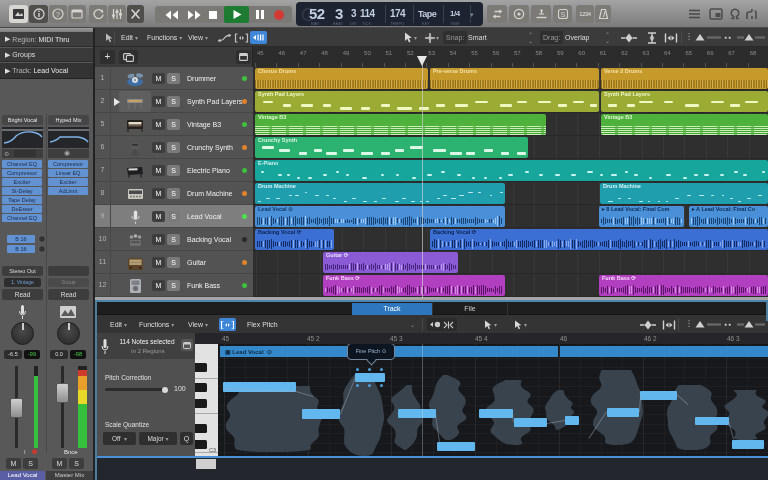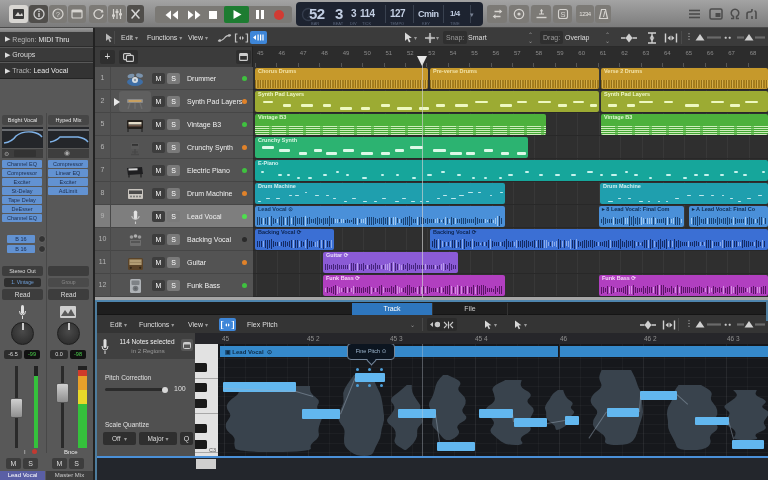--- a/index.html
+++ b/index.html
@@ -144,24 +144,24 @@
         </svg>
     <div class="lcdnum" style="left:13px;font-size:15px">52</div>
     <div class="lcdnum" style="left:39px;font-size:15px">3</div>
     <div class="lcdlab" style="left:15px">BAR</div>
         <div class="lcdlab" style="left:37px">BEAT</div>
     <div class="lcdnum" style="left:55px;top:6px;font-size:10px">3</div>
     <div class="lcdnum" style="left:64px;top:6px;font-size:10px">114</div>
     <div class="lcdlab" style="left:54px">DIV</div>
         <div class="lcdlab" style="left:66px">TICK</div>
     <div class="lcddiv" style="left:89px"></div>
-    <div class="lcdnum" style="left:94px;top:6px;font-size:10px">127</div>
+    <div class="lcdnum" style="left:94px;top:6px;font-size:10px">174</div>
     <div class="lcdlab" style="left:94px">TEMPO</div>
     <div class="lcddiv" style="left:117px"></div>
-    <div class="lcdnum" style="left:122px;top:7px;font-size:9px">Cmin</div>
+    <div class="lcdnum" style="left:122px;top:7px;font-size:9px">Tape</div>
     <div class="lcdlab" style="left:126px">KEY</div>
     <div class="lcddiv" style="left:147px"></div>
     <div class="lcdnum" style="left:154px;top:7px;font-size:8px">1/4</div>
     <div class="lcdlab" style="left:154px">TIME</div>
     <div class="lcddiv" style="left:174px"></div>
     <div class="abs" style="left:174px;top:9px;color:#7b8496;font-size:7px">▾</div>
   </div>
 
   <div class="tbtn" style="left:487px;width:20px">
         <svg width="13" height="12" viewBox="0 0 13 12">

